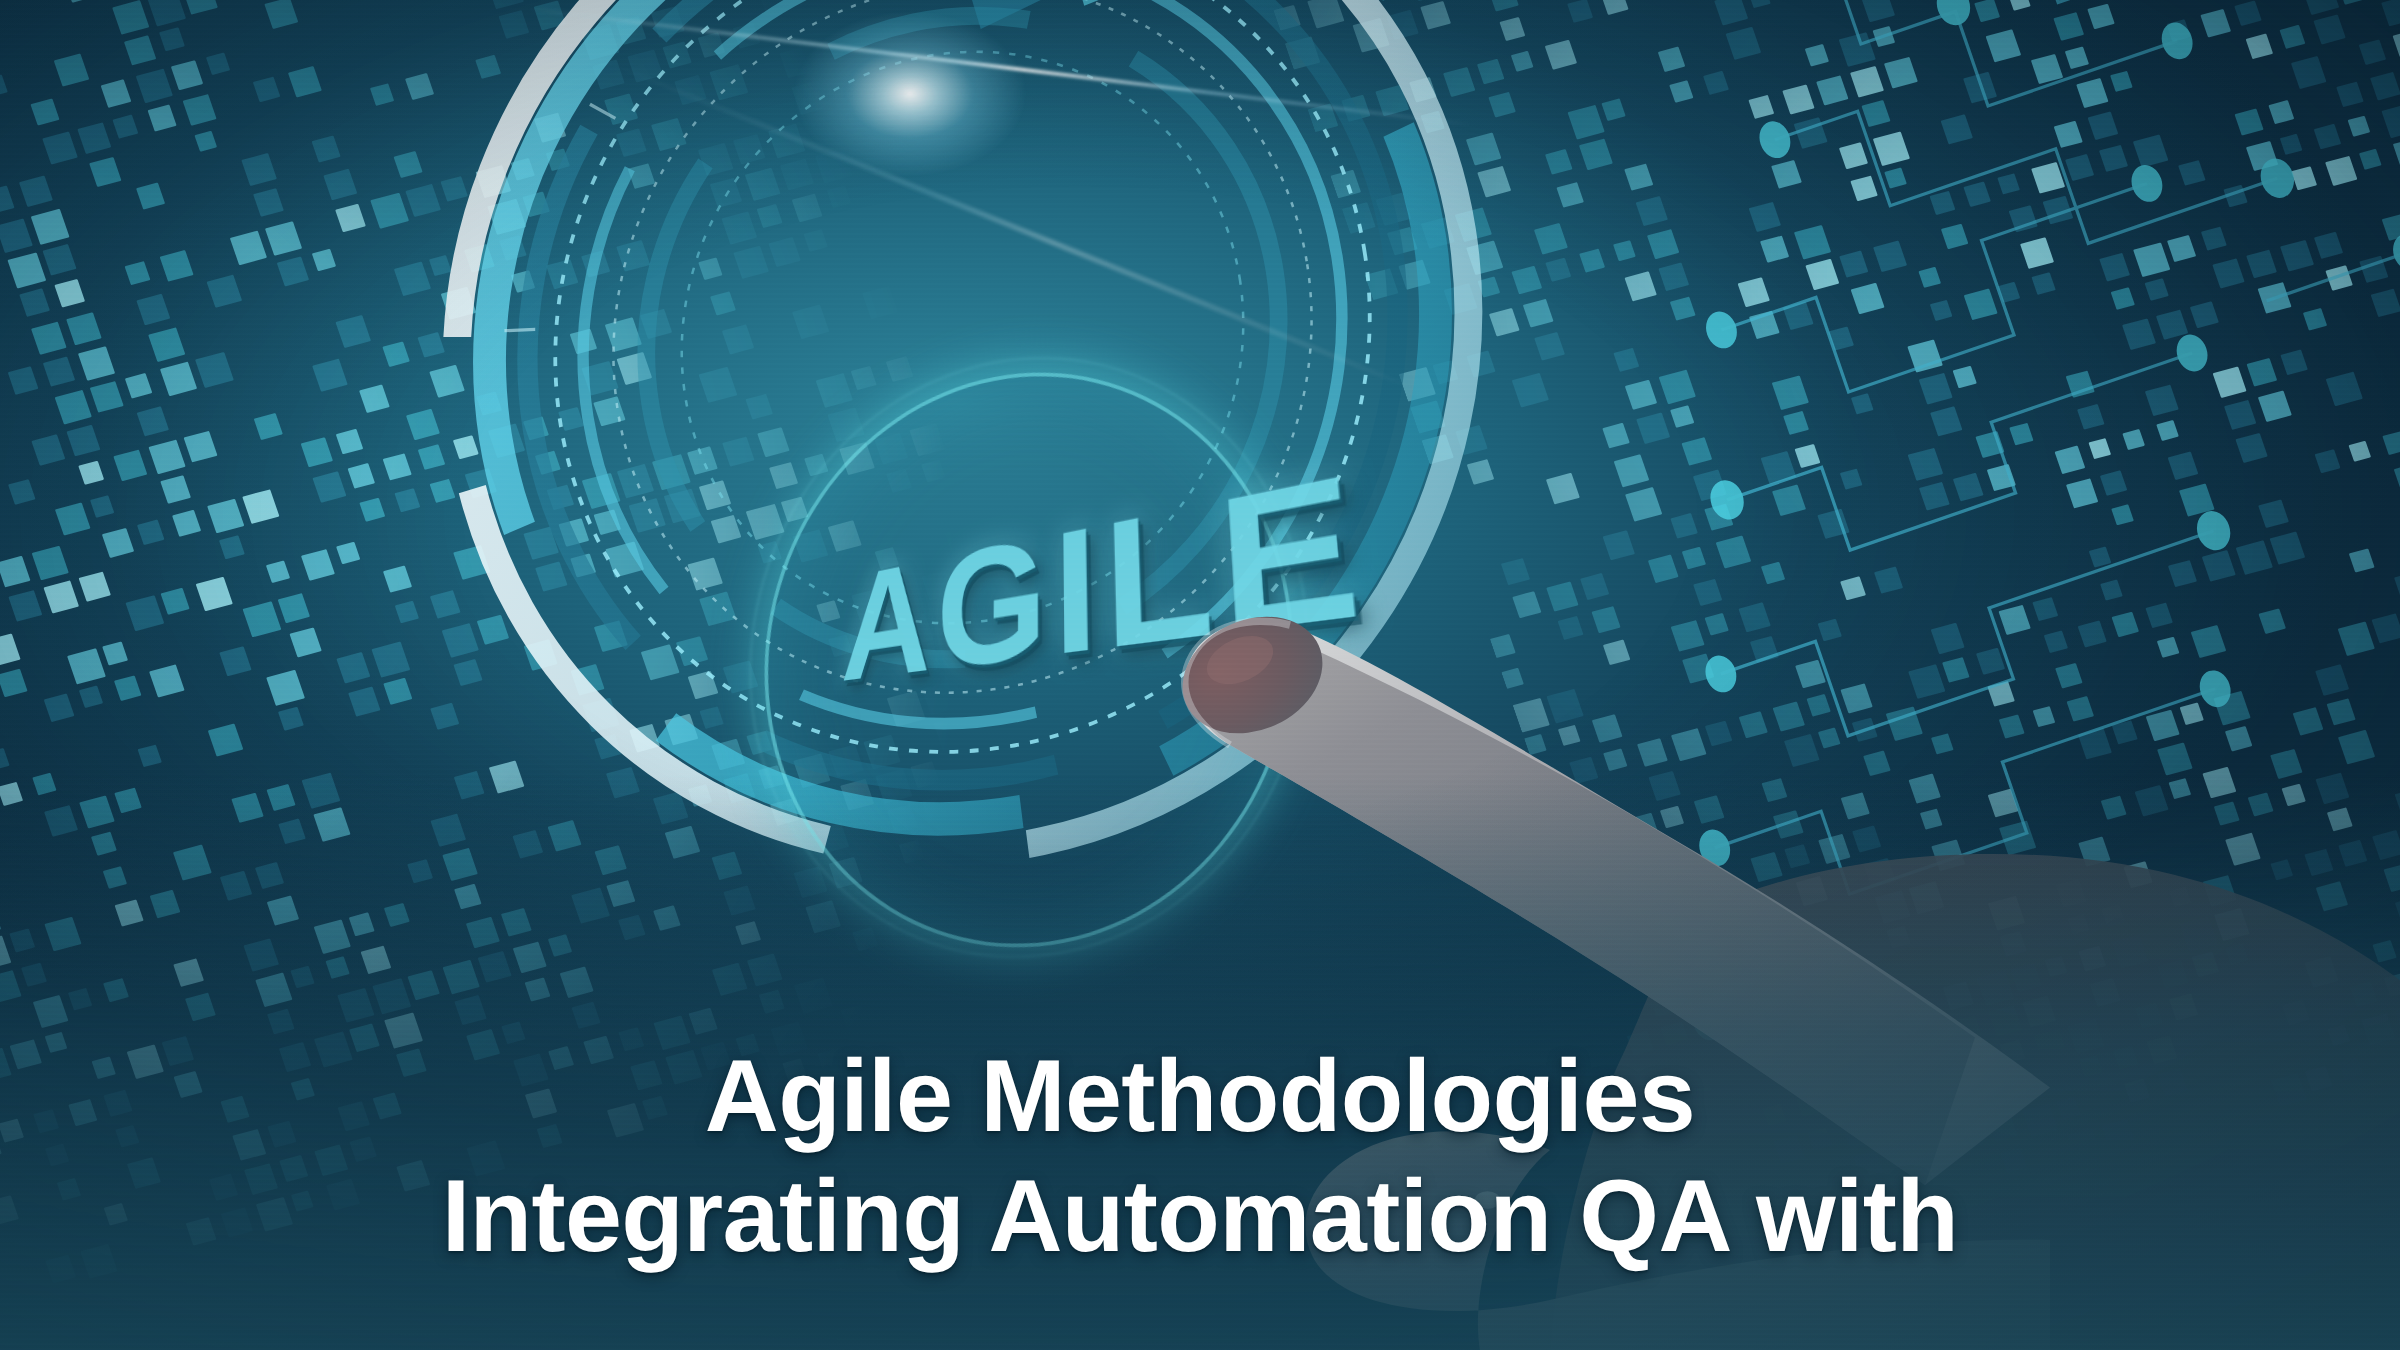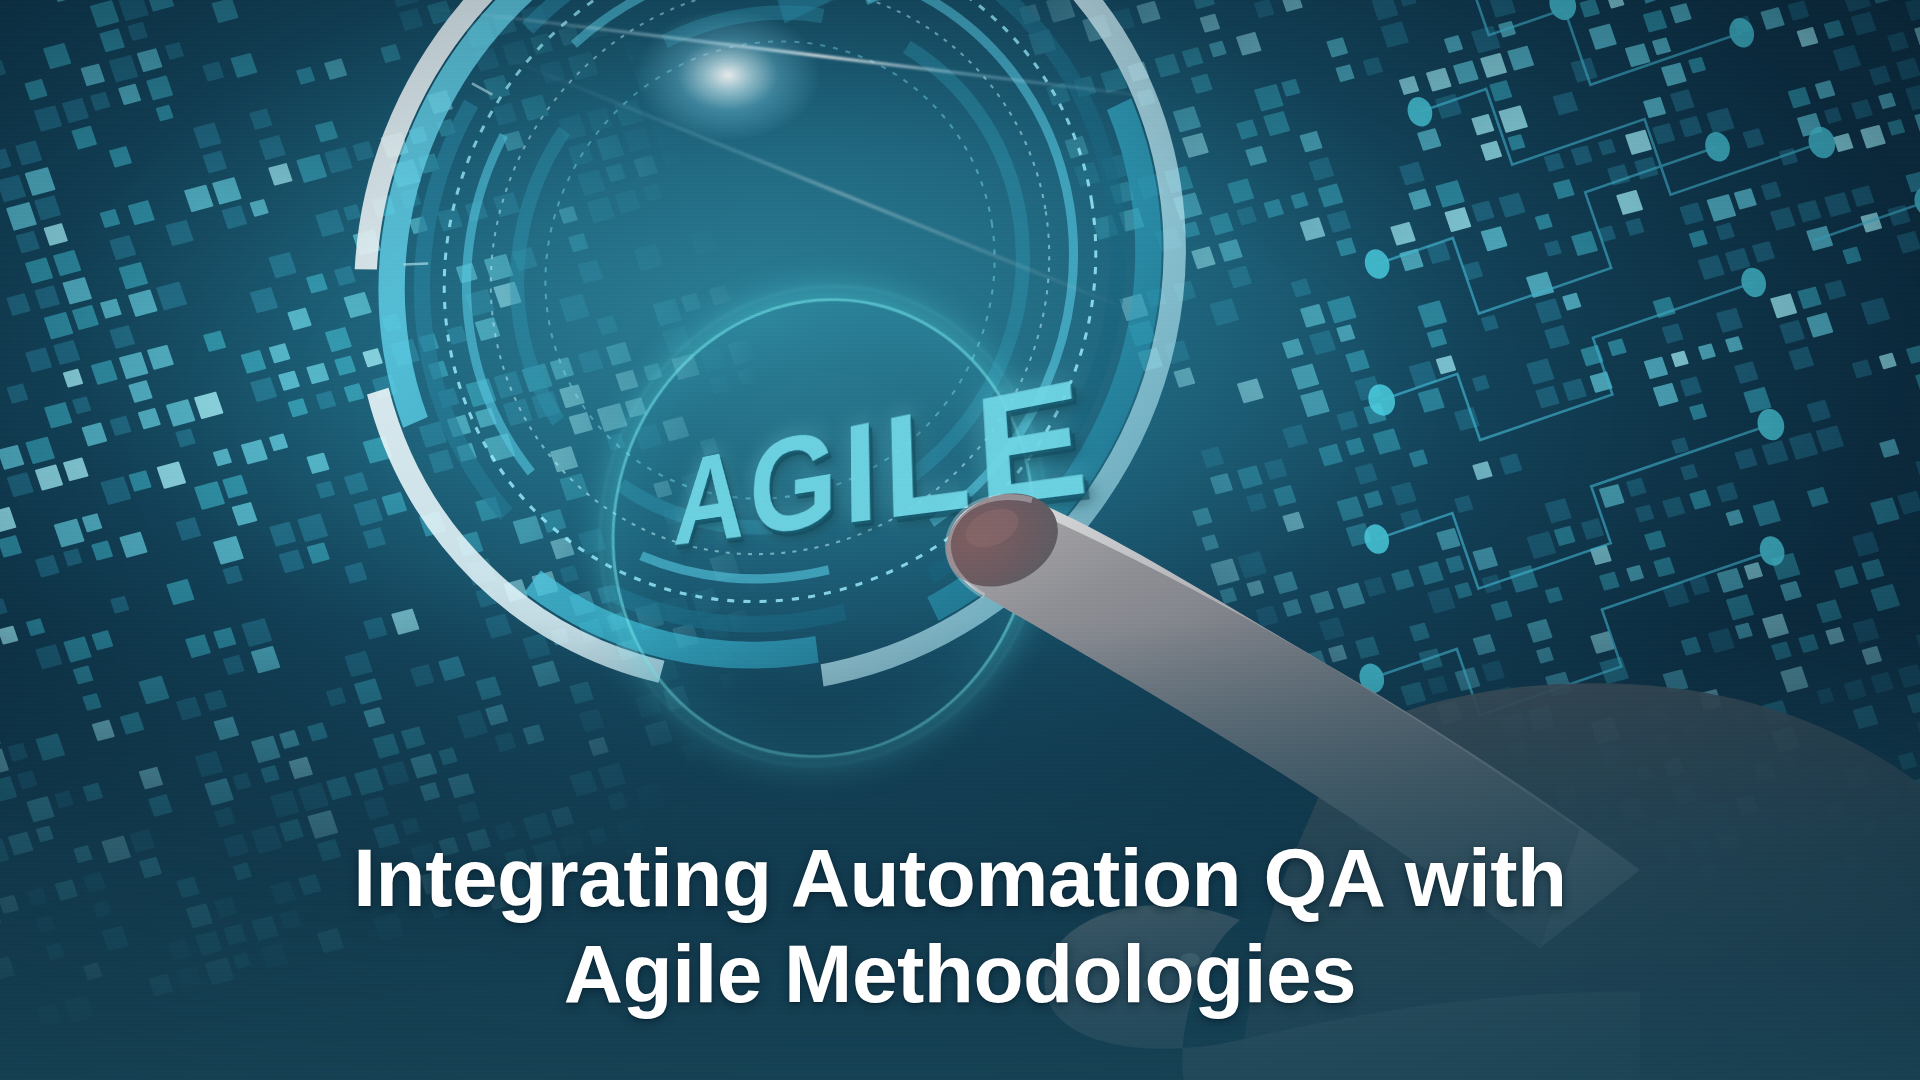--- a/index.html
+++ b/index.html
@@ -1208,17 +1208,17 @@
 
       <path d="M92 100 C60 92 28 100 14 124 C0 148 10 176 44 196" fill="none" stroke="#e7eef2" stroke-width="6" opacity="0.35"></path>
     </svg>
   </div>
 
   <div class="bg-vignette"></div>
   <div class="bg-bottomfade"></div>
   <div class="scanlines"></div>
 
   <div class="title-block">
+    <div class="title-line">Agile Methodologies</div>
     <div class="title-line">Integrating Automation QA with</div>
-    <div class="title-line">Agile Methodologies</div>
   </div>
 
 </div>
 
 </body></html>

